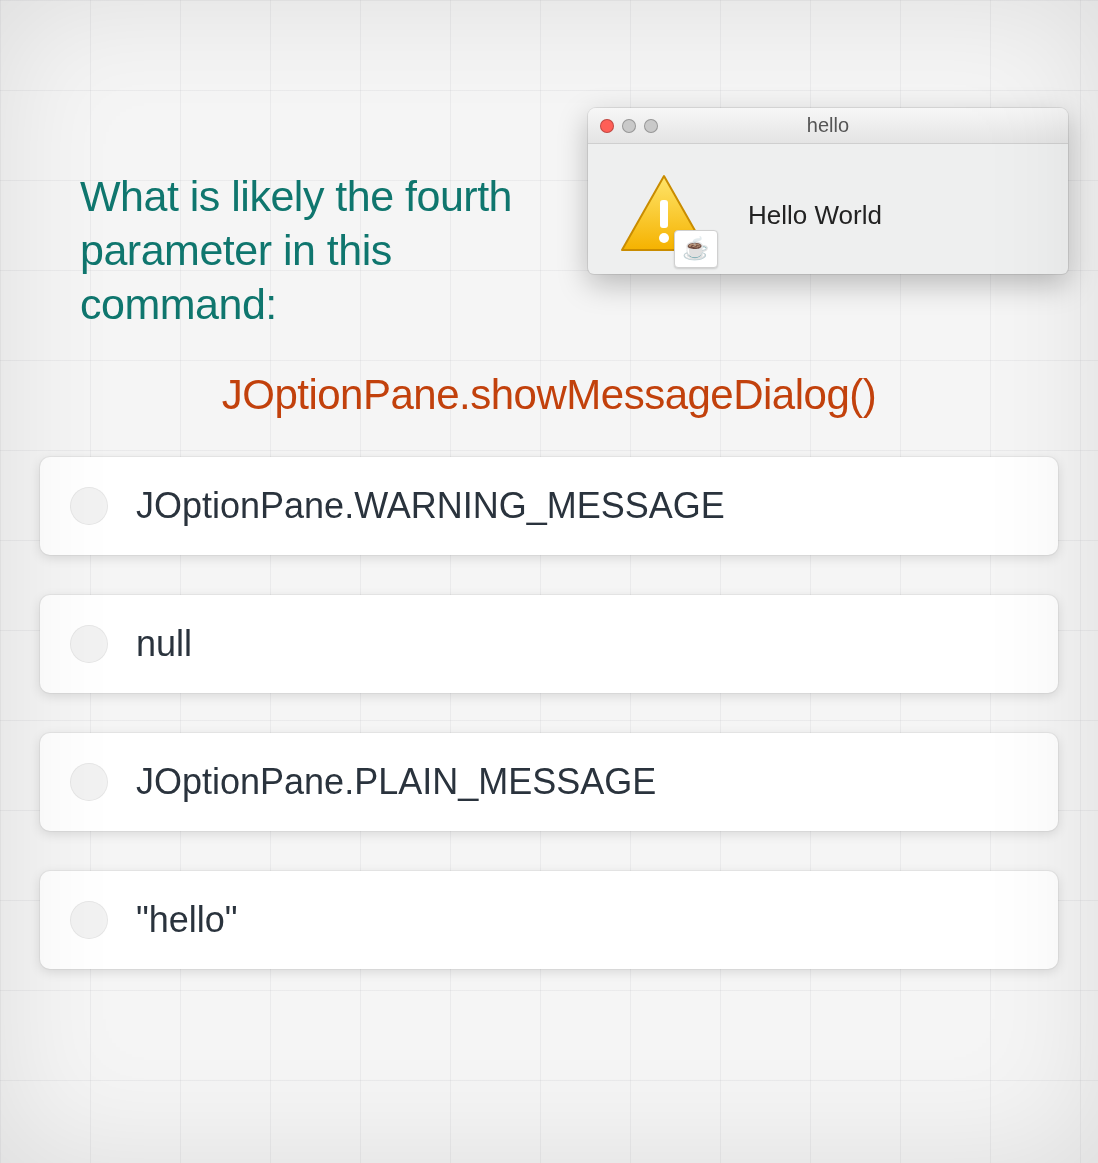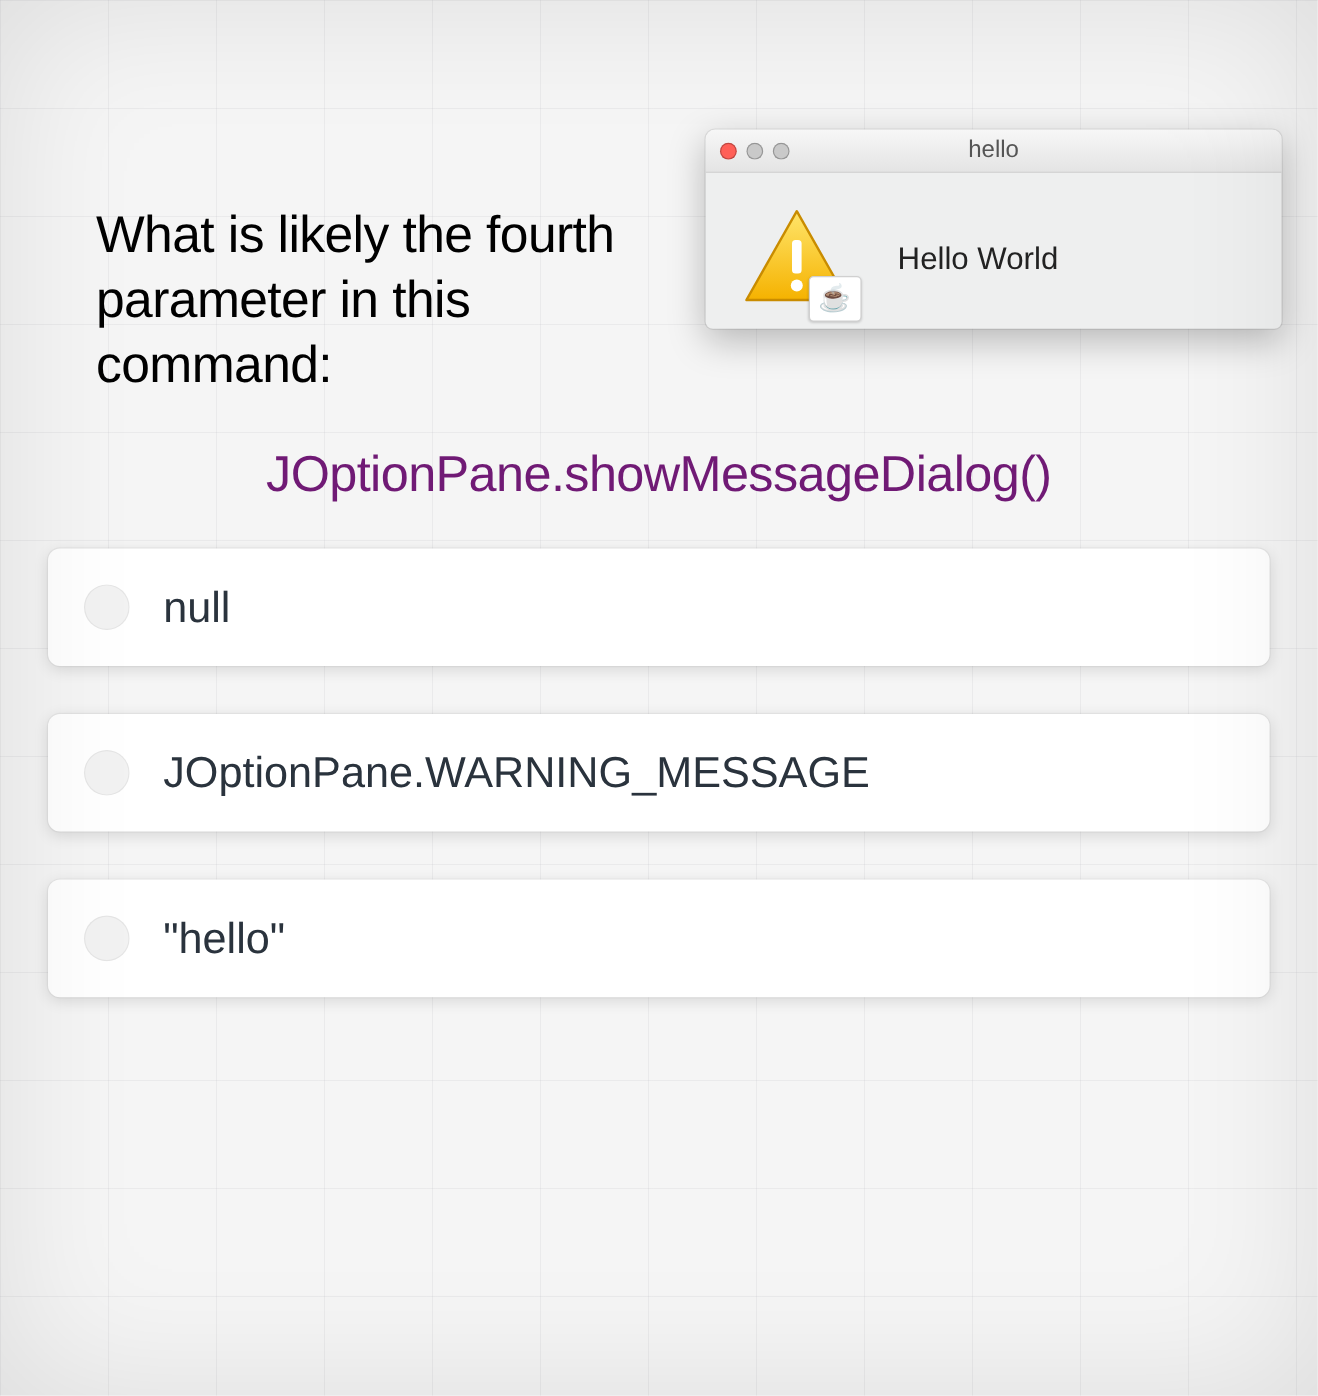--- a/index.html
+++ b/index.html
@@ -33,21 +33,21 @@
       gap: 40px;
     }
     .question {
       flex: 1;
       padding-top: 130px;
       padding-left: 40px;
     }
     .question-text {
       font-size: 43px;
       line-height: 1.25;
-      color: #000000;
+      color: #0f766e;
       font-weight: 400;
       letter-spacing: -0.5px;
     }
     
     .dialog {
       width: 480px;
       margin-top: 68px;
       margin-right: -10px;
       border-radius: 8px 8px 6px 6px;
       box-shadow: 0 10px 30px rgba(0,0,0,0.25), 0 0 0 1px rgba(0,0,0,0.08);
@@ -119,21 +119,21 @@
       font-size: 20px;
       font-weight: 600;
       padding: 4px 34px;
       border-radius: 6px;
       cursor: pointer;
       box-shadow: 0 1px 2px rgba(0,0,0,0.2);
     }
     .code-line {
       text-align: center;
       font-size: 42px;
-      color: #701a75;
+      color: #c2410c;
       margin-top: 40px;
       letter-spacing: -0.5px;
     }
     .options {
       margin-top: 38px;
       display: flex;
       flex-direction: column;
       gap: 40px;
       padding: 0 0px;
     }
@@ -198,25 +198,29 @@
       </div>
     </div>
 
   </div>
 
   <div class="code-line">JOptionPane.showMessageDialog()</div>
 
   <div class="options">
     <div class="option">
       <div class="radio"></div>
+      <div class="option-label">JOptionPane.WARNING_MESSAGE</div>
+    </div>
+    <div class="option">
+      <div class="radio"></div>
       <div class="option-label">null</div>
     </div>
     <div class="option">
       <div class="radio"></div>
-      <div class="option-label">JOptionPane.WARNING_MESSAGE</div>
+      <div class="option-label">JOptionPane.PLAIN_MESSAGE</div>
     </div>
     <div class="option">
       <div class="radio"></div>
       <div class="option-label">"hello"</div>
     </div>
   </div>
 
 </div>
 
 </body></html>

